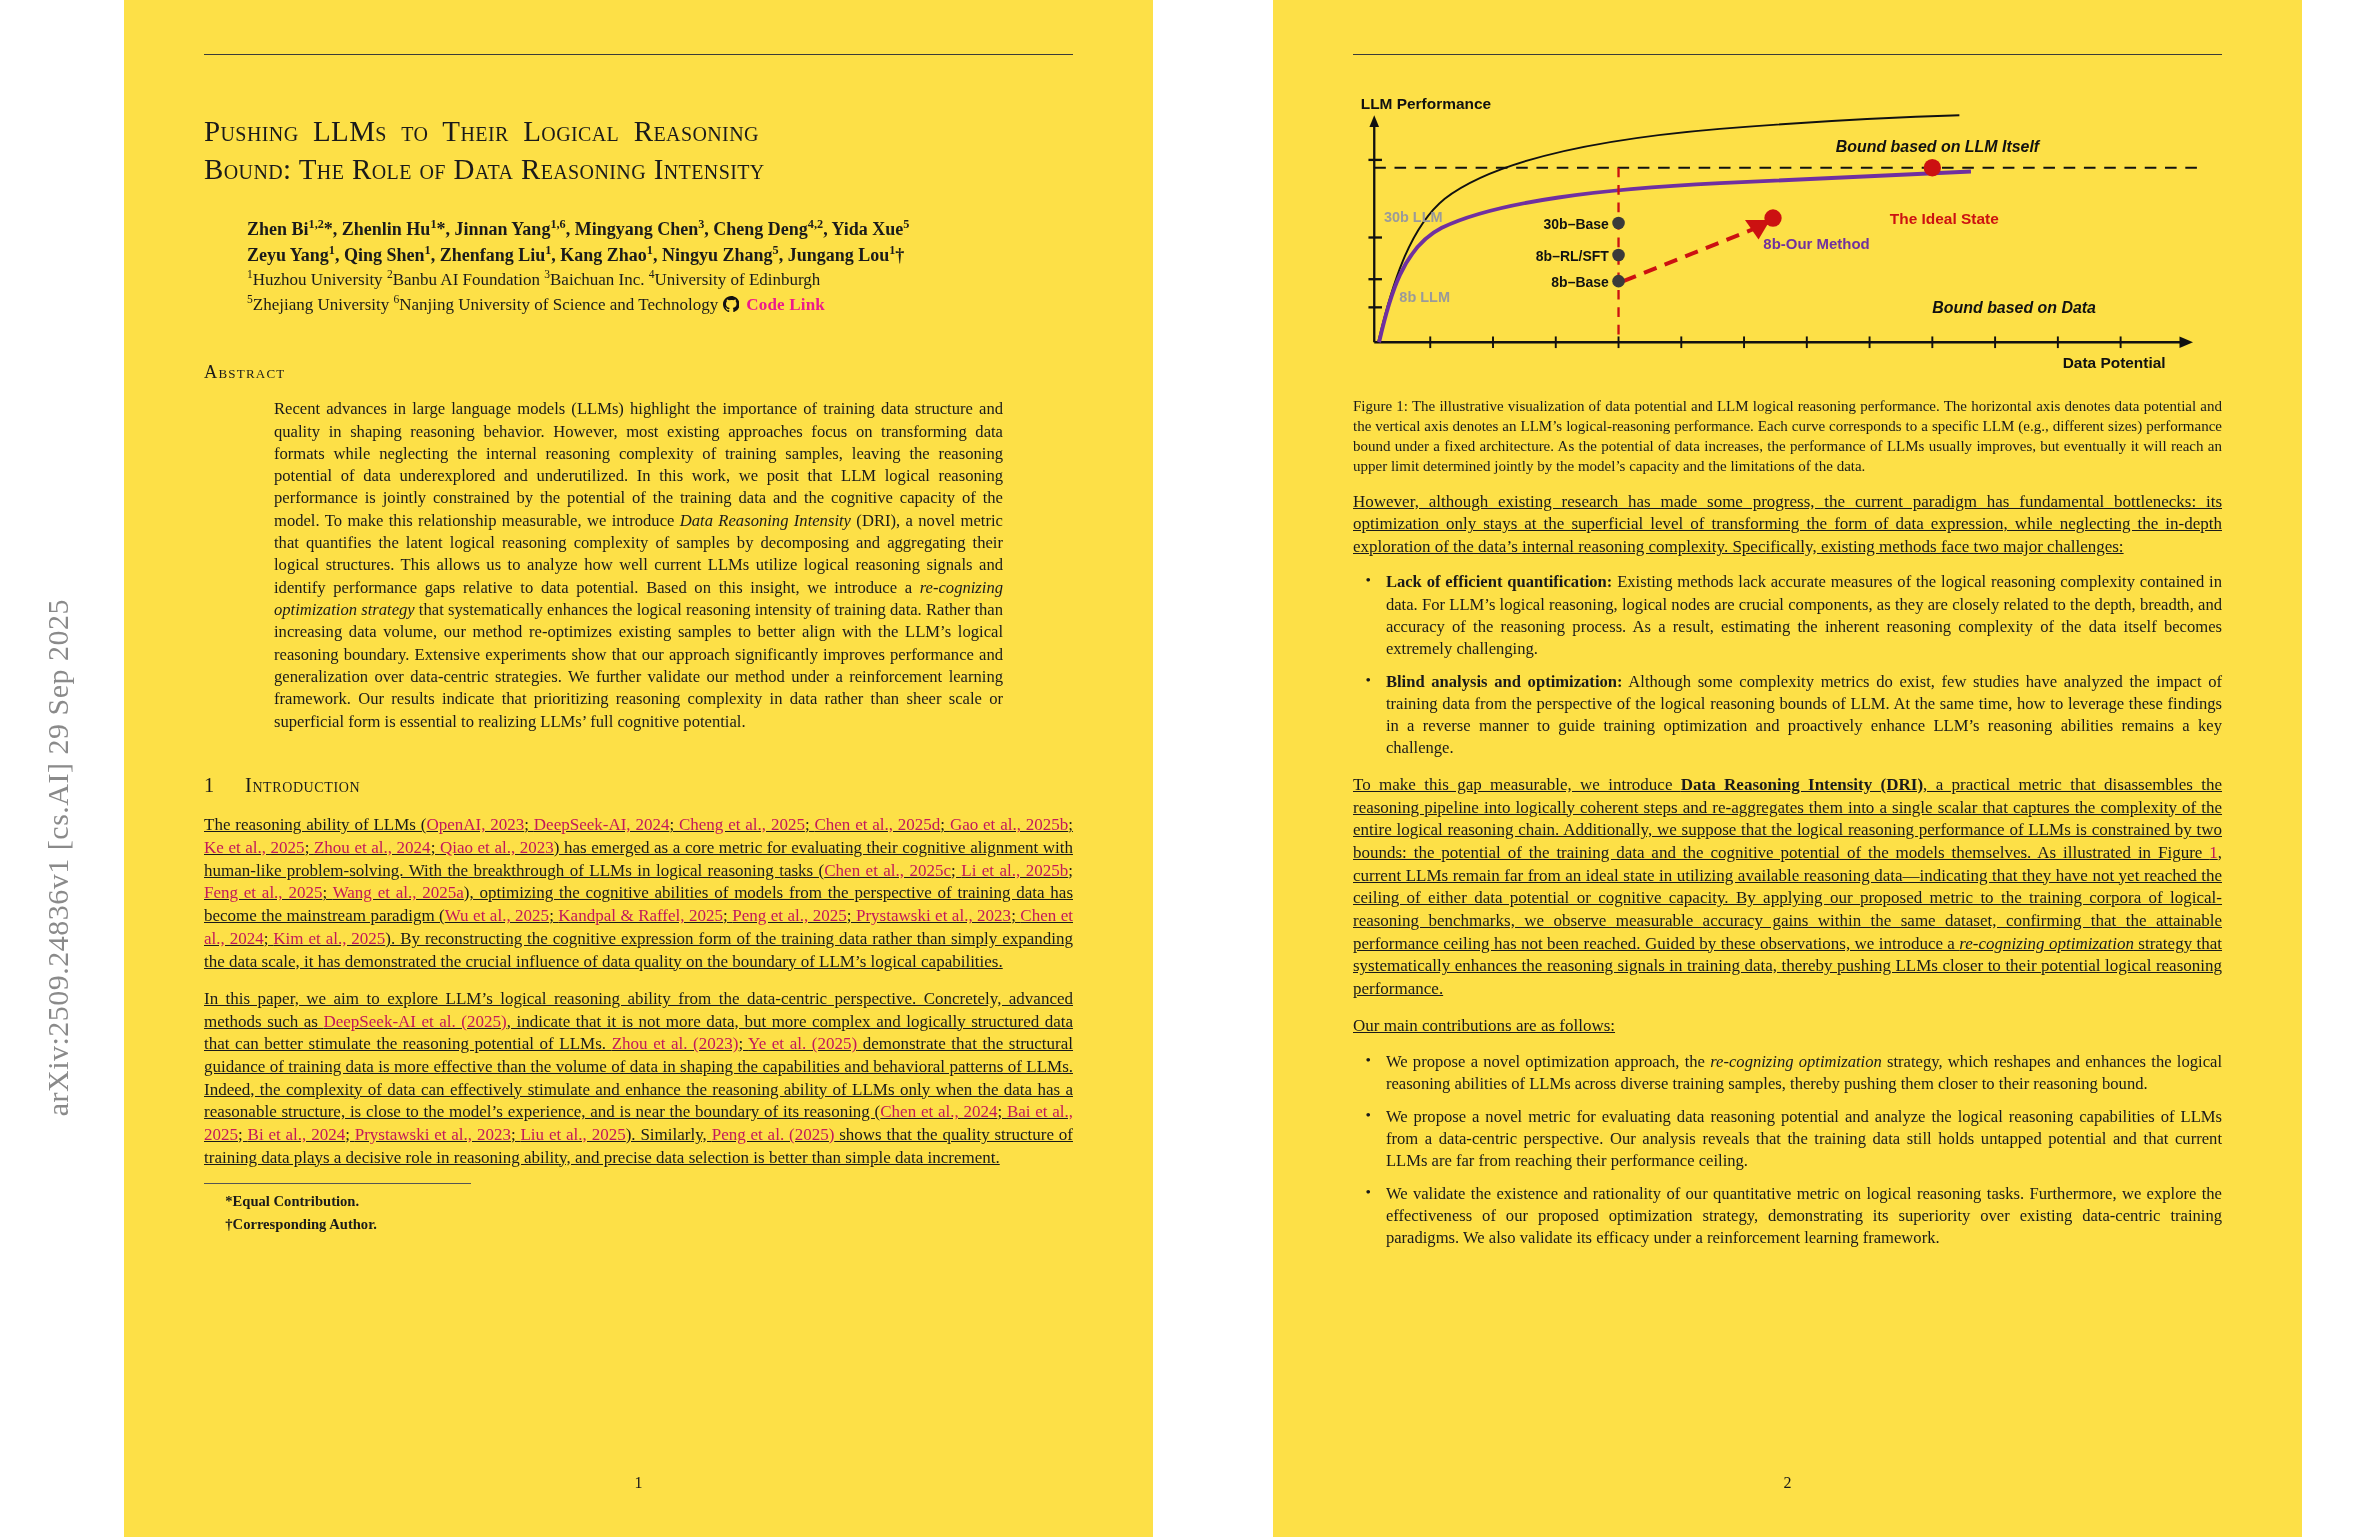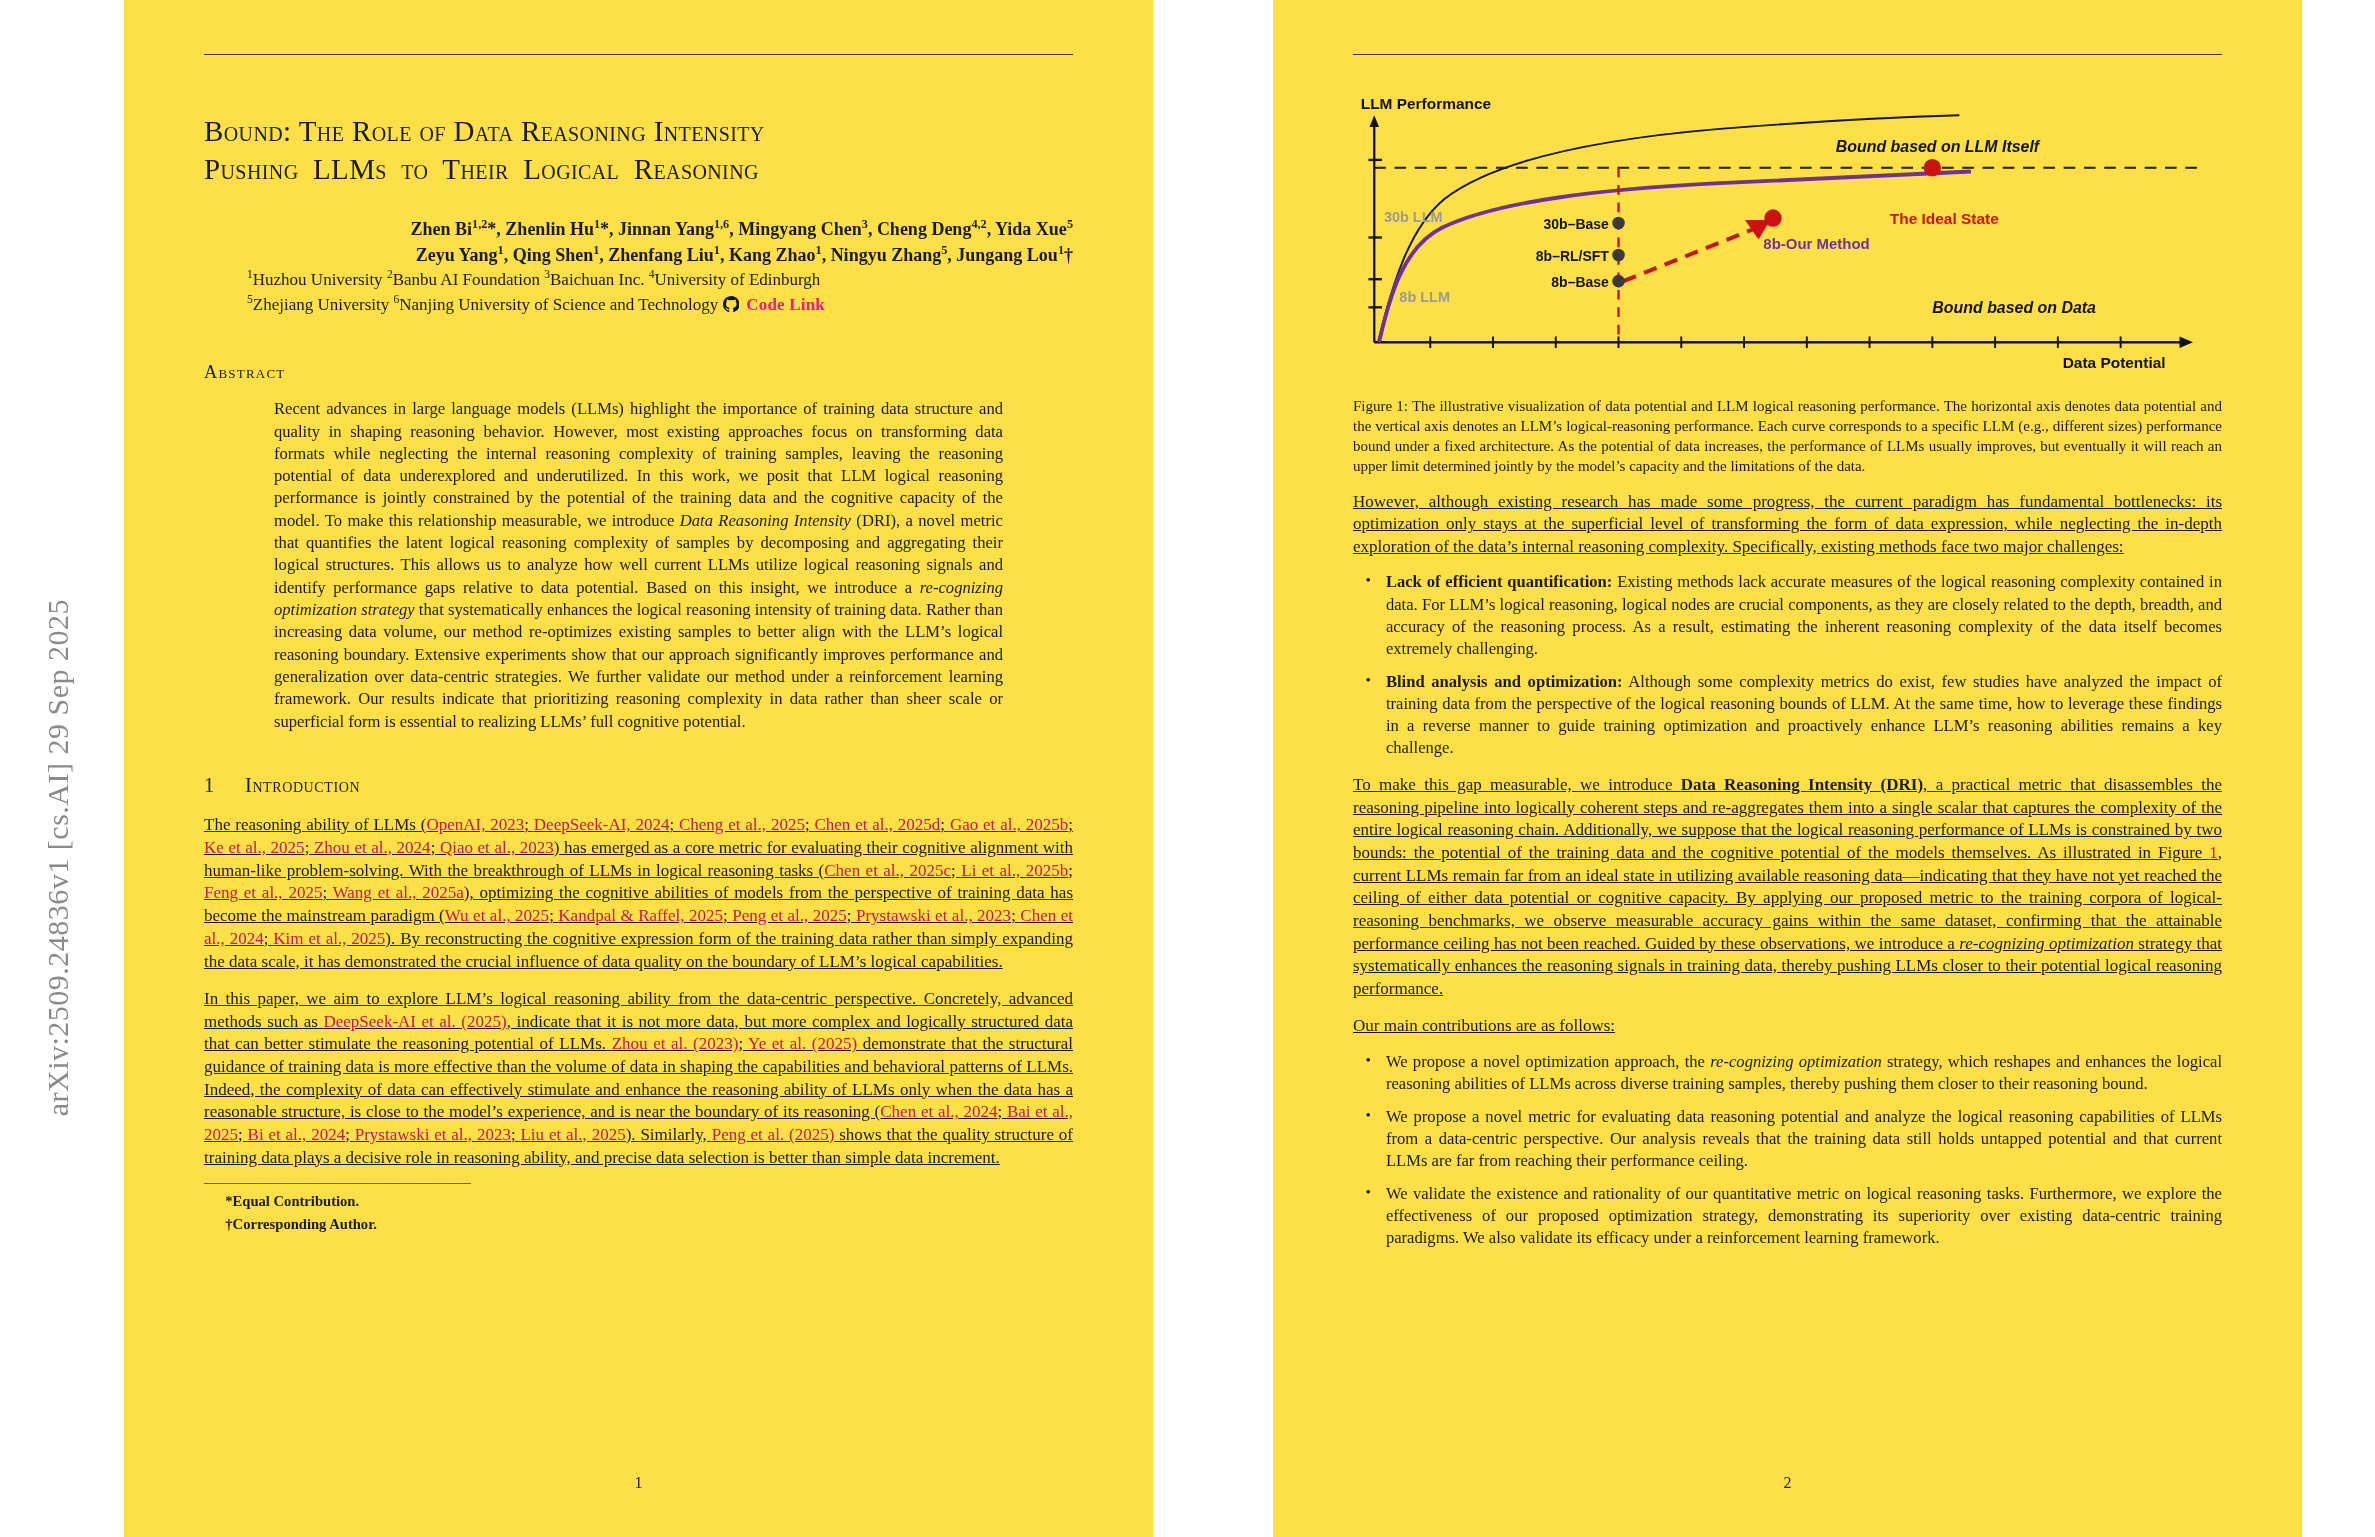--- a/index.html
+++ b/index.html
@@ -63,21 +63,20 @@
   .title .ln{display:block;}
   .title .ln1{ word-spacing:6.8px; }
 
   
   .authors{
     margin-top:29px;
     padding-left:43px;
     font-size:18px;
     line-height:1.42;
     font-weight:bold;
-    text-align:right;
   }
   .affils{
     padding-left:43px;
     font-size:17px;
     line-height:1.42;
     font-weight:normal;
   }
   sup{font-size:0.68em; vertical-align:super; line-height:0;}
   .codelink{
     color:#ec1a8d;
@@ -194,22 +193,22 @@
 
   <div class="arxiv-stamp">
     <span>arXiv:2509.24836v1  [cs.AI]  29 Sep 2025</span>
   </div>
 
   <div class="page page-left">
     <div class="top-rule"></div>
     <div class="col">
 
       <div class="title">
+        <span class="ln ln1">Pushing LLMs to Their Logical Reasoning</span>
         <span class="ln ln2">Bound: The Role of Data Reasoning Intensity</span>
-        <span class="ln ln1">Pushing LLMs to Their Logical Reasoning</span>
       </div>
 
       <div class="authors">
         <div>Zhen Bi<sup>1,2</sup>*, Zhenlin Hu<sup>1</sup>*, Jinnan Yang<sup>1,6</sup>, Mingyang Chen<sup>3</sup>, Cheng Deng<sup>4,2</sup>, Yida Xue<sup>5</sup></div>
         <div>Zeyu Yang<sup>1</sup>, Qing Shen<sup>1</sup>, Zhenfang Liu<sup>1</sup>, Kang Zhao<sup>1</sup>, Ningyu Zhang<sup>5</sup>, Jungang Lou<sup>1</sup>†</div>
       </div>
       <div class="affils">
         <div><sup>1</sup>Huzhou University <sup>2</sup>Banbu AI Foundation <sup>3</sup>Baichuan Inc. <sup>4</sup>University of Edinburgh</div>
         <div>
           <span><sup>5</sup>Zhejiang University <sup>6</sup>Nanjing University of Science and Technology</span>

